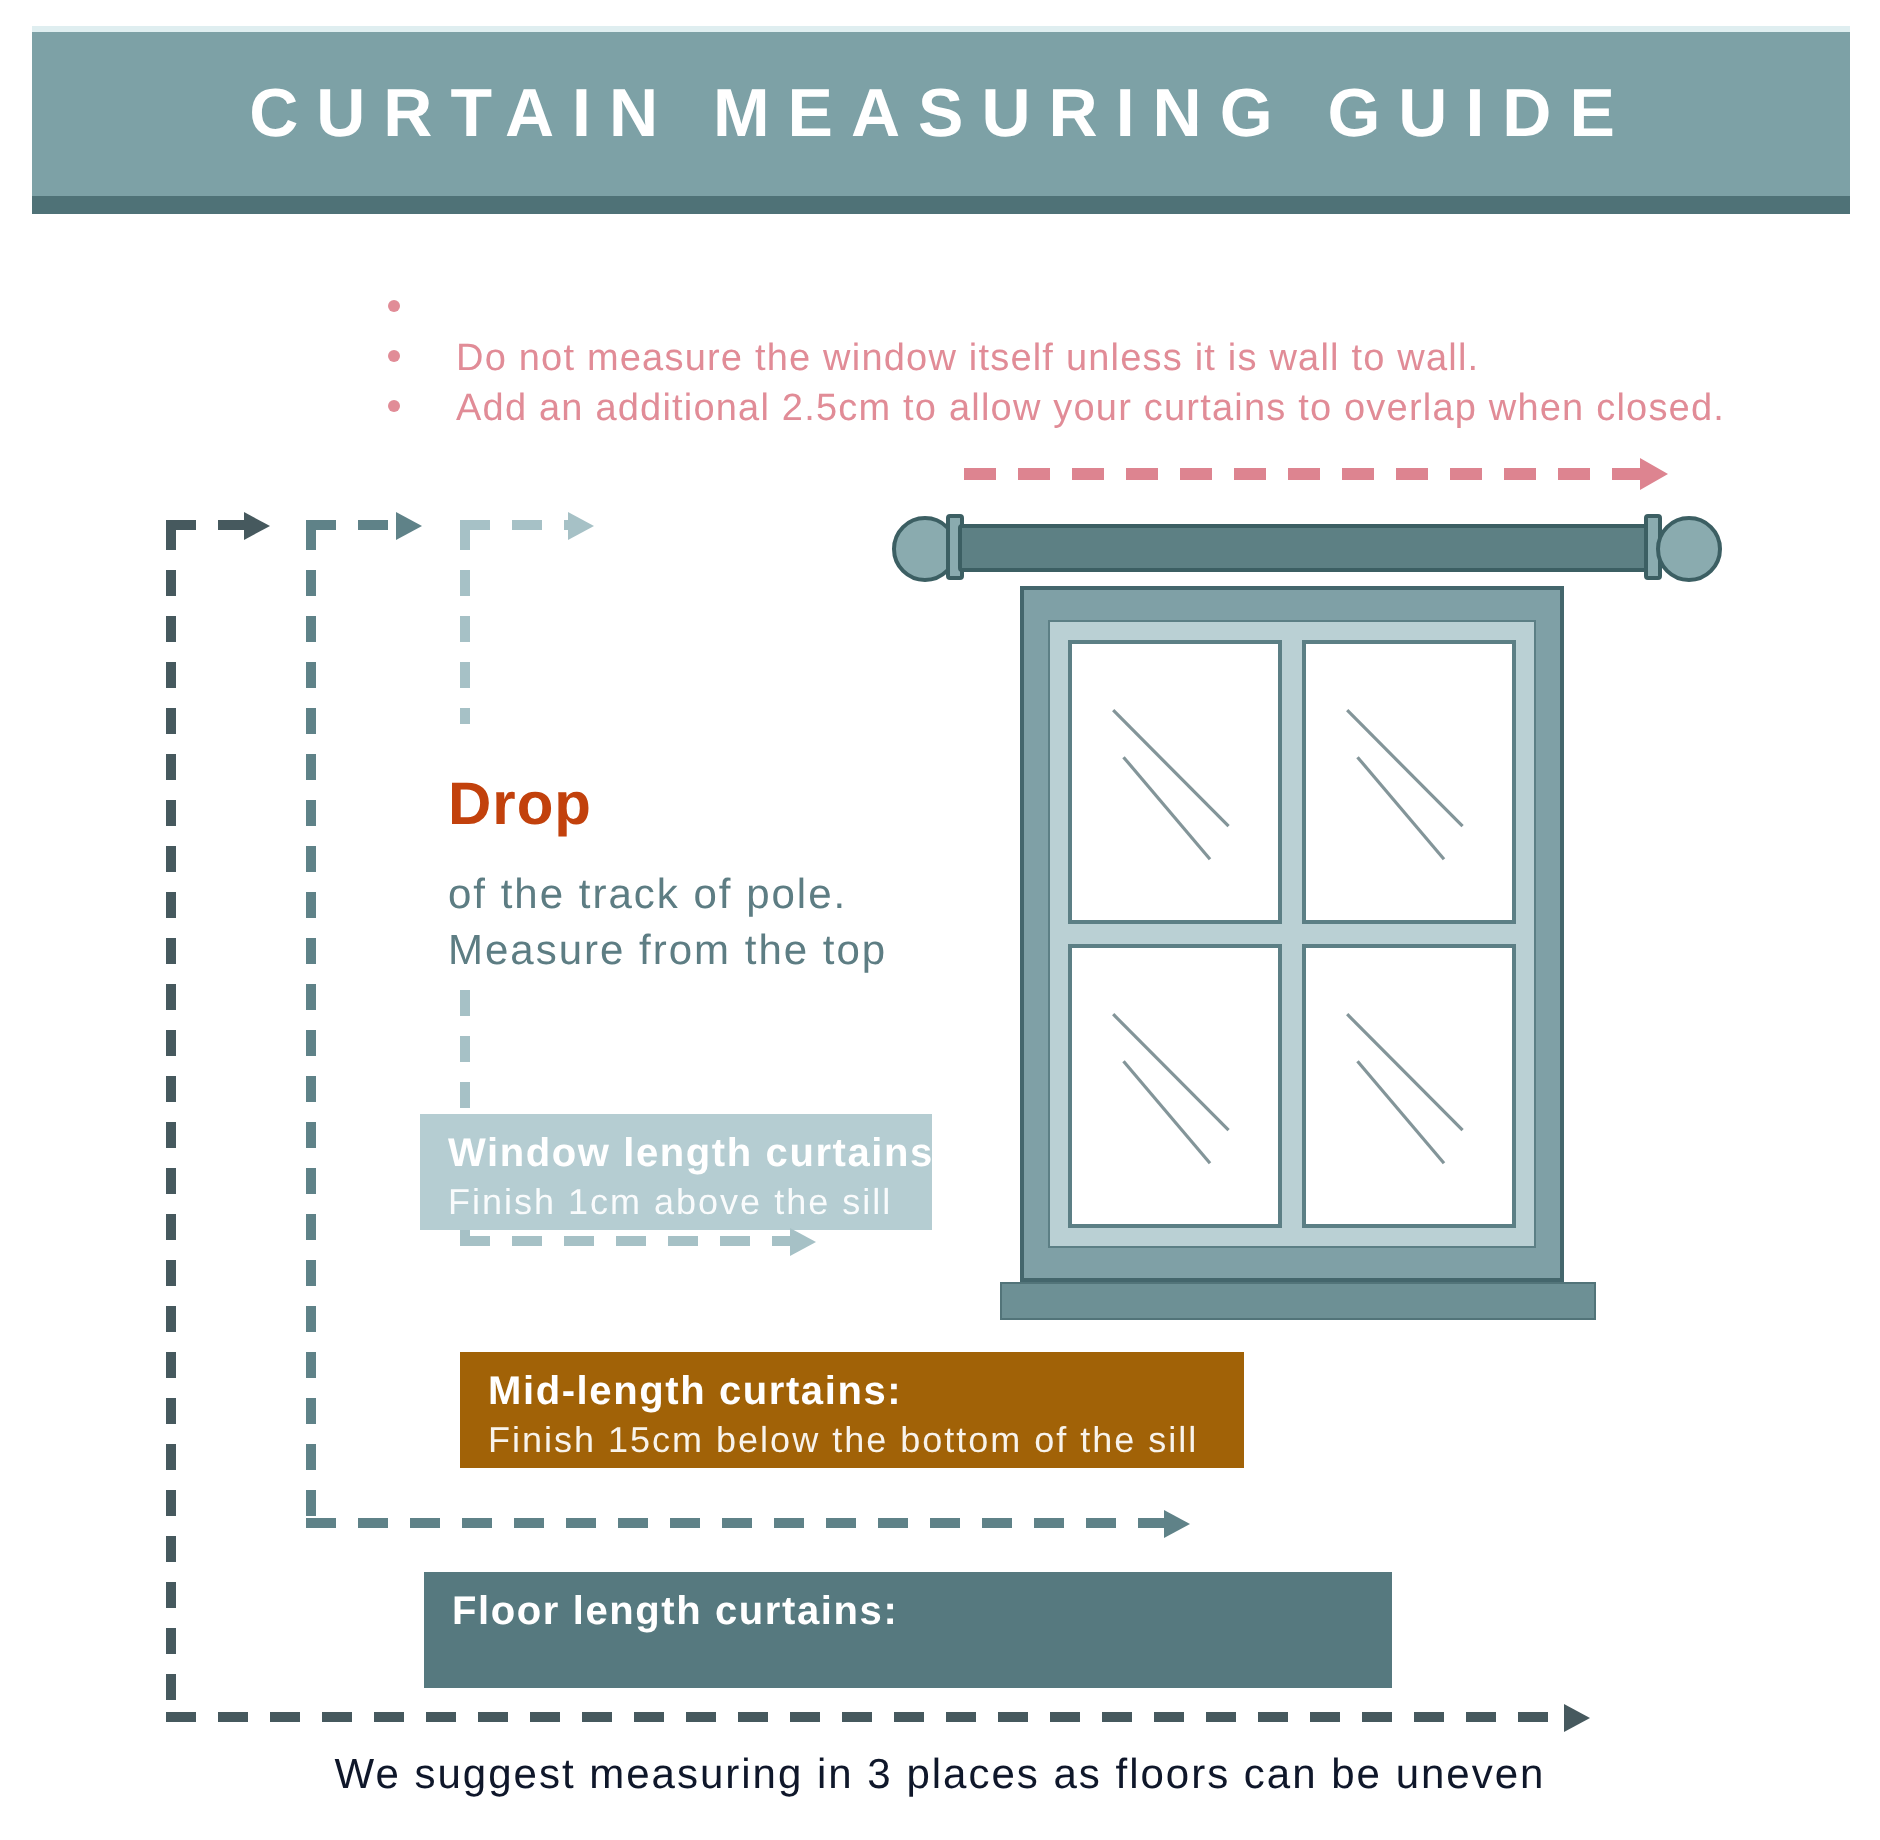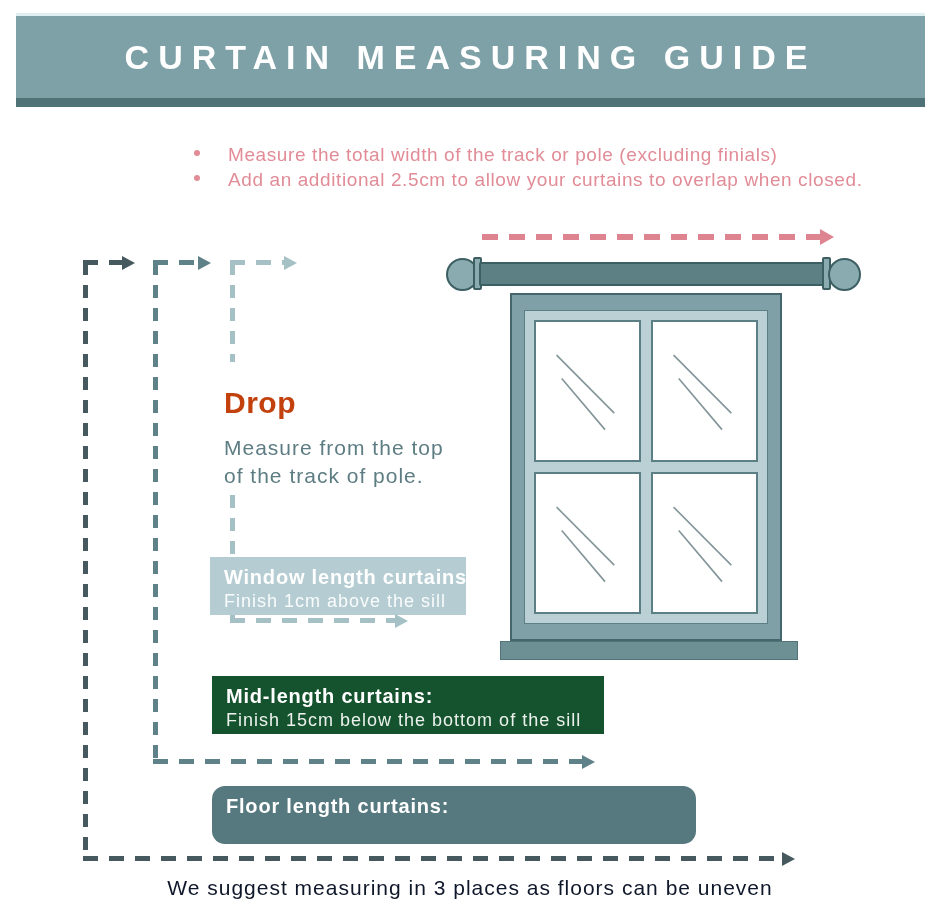--- a/index.html
+++ b/index.html
@@ -77,21 +77,24 @@
 
   <div class="banner">
     <div class="banner-title">CURTAIN MEASURING GUIDE</div>
     <div class="banner-edge"></div>
   </div>
 
 
   <div class="bullets">
     <div class="bullet-row">
       <span class="bullet-dot"></span>
-      <span class="bullet-text">Measure the total width of the track or pole (excluding finials)</span>
+    </div>
+    <div class="bullet-row">
+      <span class="bullet-dot"></span>
+      <span class="bullet-text">Do not measure the window itself unless it is wall to wall.</span>
     </div>
     <div class="bullet-row">
       <span class="bullet-dot"></span>
       <span class="bullet-text">Add an additional 2.5cm to allow your curtains to overlap when closed.</span>
     </div>
   </div>
 
   <div>
     <div class="head-l" style="left:468px;top:229px;"></div>
     <div class="pinkdash" style="left:482px;top:234px;width:338px;"></div>
@@ -142,39 +145,39 @@
 
   <div class="hdash" style="--c:#46595e;left:83px;top:260px;width:40px;"></div>
   <div class="head-r" style="--c:#46595e;left:122px;top:256px;"></div>
   <div class="hdash" style="--c:#5f8288;left:153px;top:260px;width:46px;"></div>
   <div class="head-r" style="--c:#5f8288;left:198px;top:256px;"></div>
   <div class="hdash" style="--c:#a6c1c6;left:230px;top:260px;width:55px;"></div>
   <div class="head-r" style="--c:#a6c1c6;left:284px;top:256px;"></div>
 
   <div class="drop-title">Drop</div>
   <div class="drop-desc">
+    <div>of the track of pole.</div>
     <div>Measure from the top</div>
-    <div>of the track of pole.</div>
   </div>
 
   <div class="opt-box" style="left:210px;top:557px;width:256px;height:58px;background:#b5cdd2;">
     <div class="opt-title">Window length curtains:</div>
     <div class="opt-sub">Finish 1cm above the sill</div>
   </div>
   <div class="hdash" style="--c:#a6c1c6;left:230px;top:618px;width:166px;"></div>
   <div class="head-r" style="--c:#a6c1c6;left:395px;top:614px;"></div>
 
-  <div class="opt-box" style="left:212px;top:676px;width:392px;height:58px;background:#14532d;">
+  <div class="opt-box" style="left:230px;top:676px;width:392px;height:58px;background:#a16207;">
     <div class="opt-title">Mid-length curtains:</div>
     <div class="opt-sub">Finish 15cm below the bottom of the sill</div>
   </div>
   <div class="hdash" style="--c:#5f8288;left:153px;top:759px;width:430px;"></div>
   <div class="head-r" style="--c:#5f8288;left:582px;top:755px;"></div>
 
-  <div class="opt-box" style="left:212px;top:786px;width:484px;height:58px;background:#56797f;border-radius:13px;">
+  <div class="opt-box" style="left:212px;top:786px;width:484px;height:58px;background:#56797f;">
     <div class="opt-title">Floor length curtains:</div>
   </div>
   <div class="hdash" style="--c:#46595e;left:83px;top:856px;width:700px;"></div>
   <div class="head-r" style="--c:#46595e;left:782px;top:852px;"></div>
 
   <div class="footer-note">We suggest measuring in 3 places as floors can be uneven</div>
 
 </div>
 
 </body></html>

